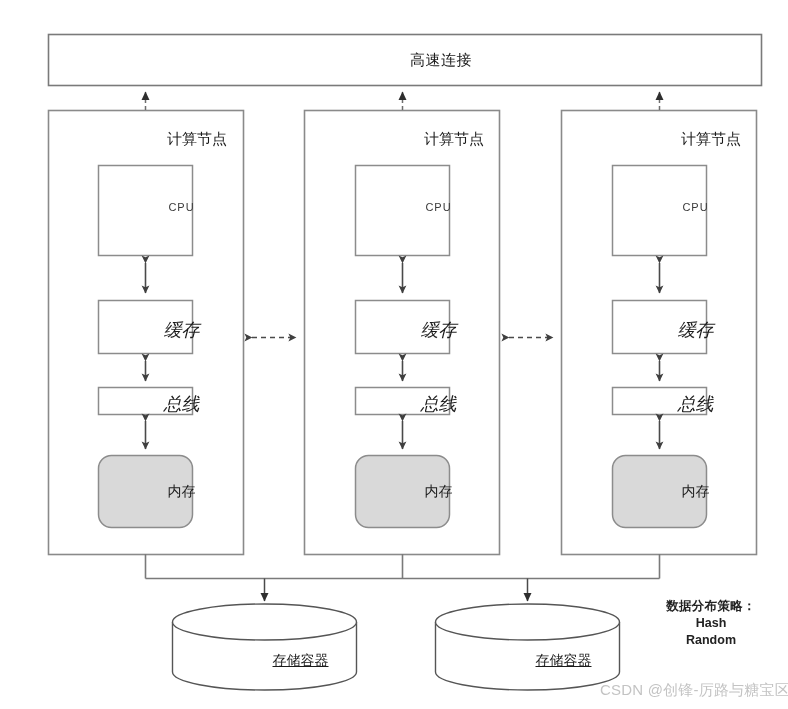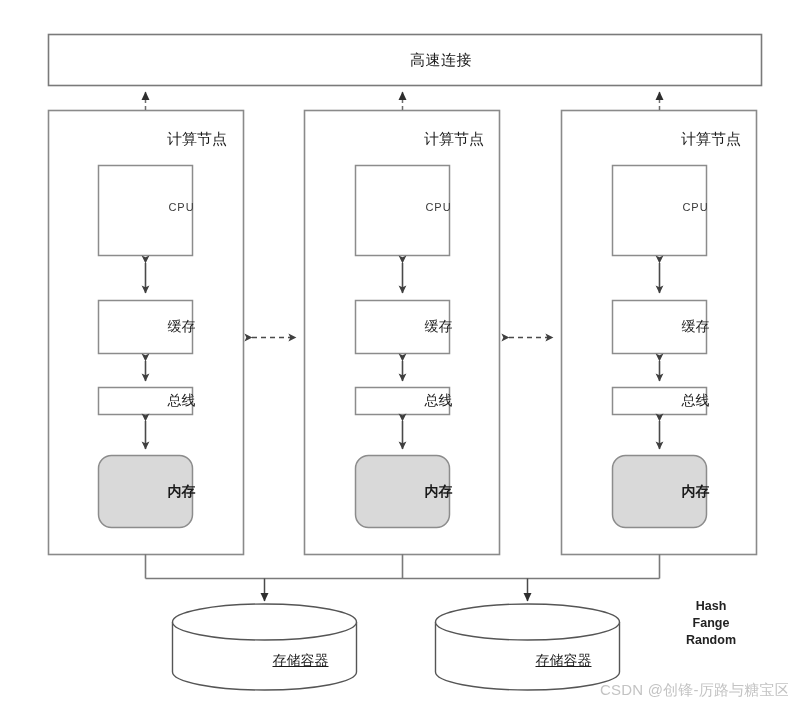--- a/index.html
+++ b/index.html
@@ -41,25 +41,25 @@
   .node-title {
     font-size: 15px;
     padding-left: 15px;
   }
   .cpu-label {
     font-size: 11px;
     letter-spacing: 1px;
     color: #3a3a3a;
   }
   .inner-label {
-    font-size: 14px;
+    font-size: 18px;
+    font-style: italic;
   }
   .mem-label {
     font-size: 14px;
-    font-weight: bold;
   }
   .cyl-label {
     font-size: 14px;
     text-decoration: underline;
   }
   .policy-block {
     position: absolute;
     left: 636px;
     top: 598px;
     width: 150px;
@@ -179,20 +179,20 @@
   <div class="lbl node-title" style="left:562px; top:130px; width:196px;">计算节点</div>
   <div class="lbl cpu-label" style="left:612px; top:201px; width:95px;">CPU</div>
   <div class="lbl inner-label" style="left:612px; top:318px; width:95px;">缓存</div>
   <div class="lbl inner-label" style="left:612px; top:392px; width:95px;">总线</div>
   <div class="lbl mem-label" style="left:612px; top:483px; width:95px;">内存</div>
 
   <div class="lbl cyl-label" style="left:172px; top:652px; width:185px;">存储容器</div>
   <div class="lbl cyl-label" style="left:435px; top:652px; width:185px;">存储容器</div>
 
   <div class="policy-block">
+    <span class="policy-title">数据分布策略：</span>
     <span class="policy-item">Hash</span>
-    <span class="policy-item">Fange</span>
     <span class="policy-item">Random</span>
   </div>
 
   <div class="watermark">CSDN @创锋-厉路与糖宝区</div>
 
 </div>
 
 </body></html>

